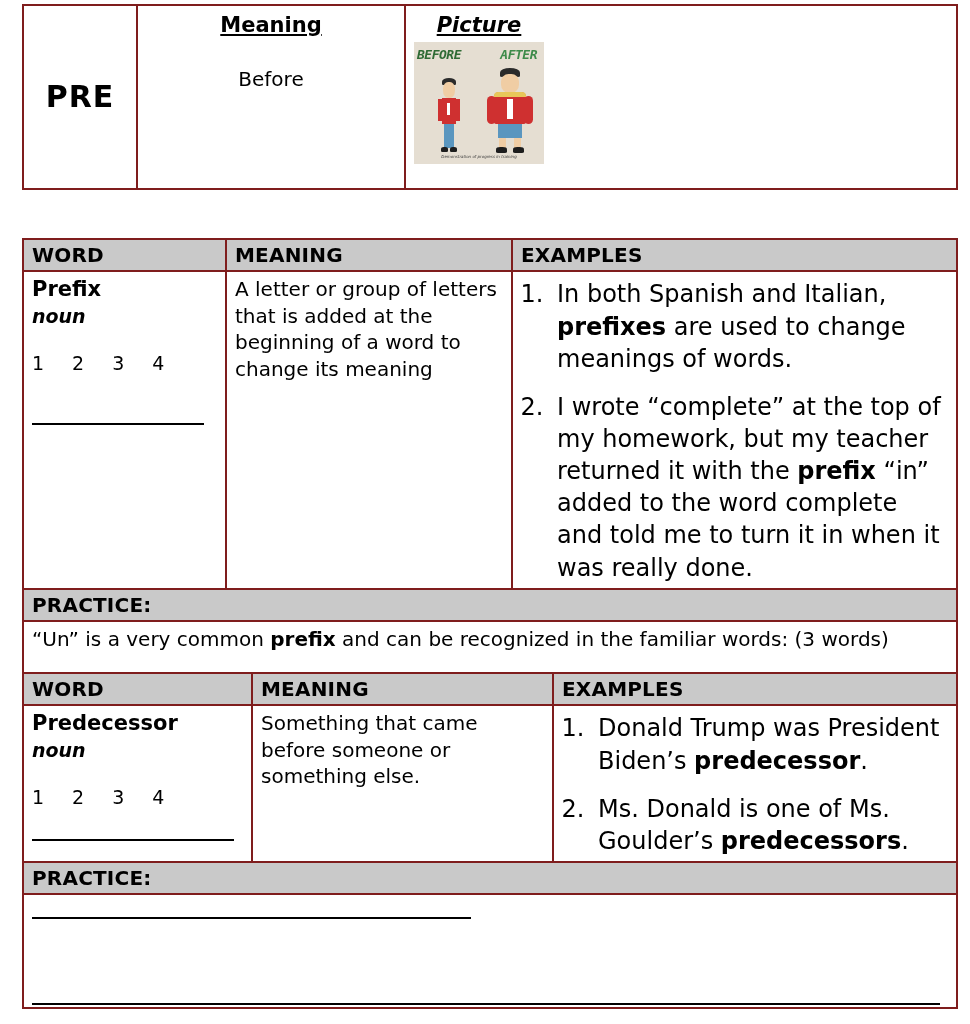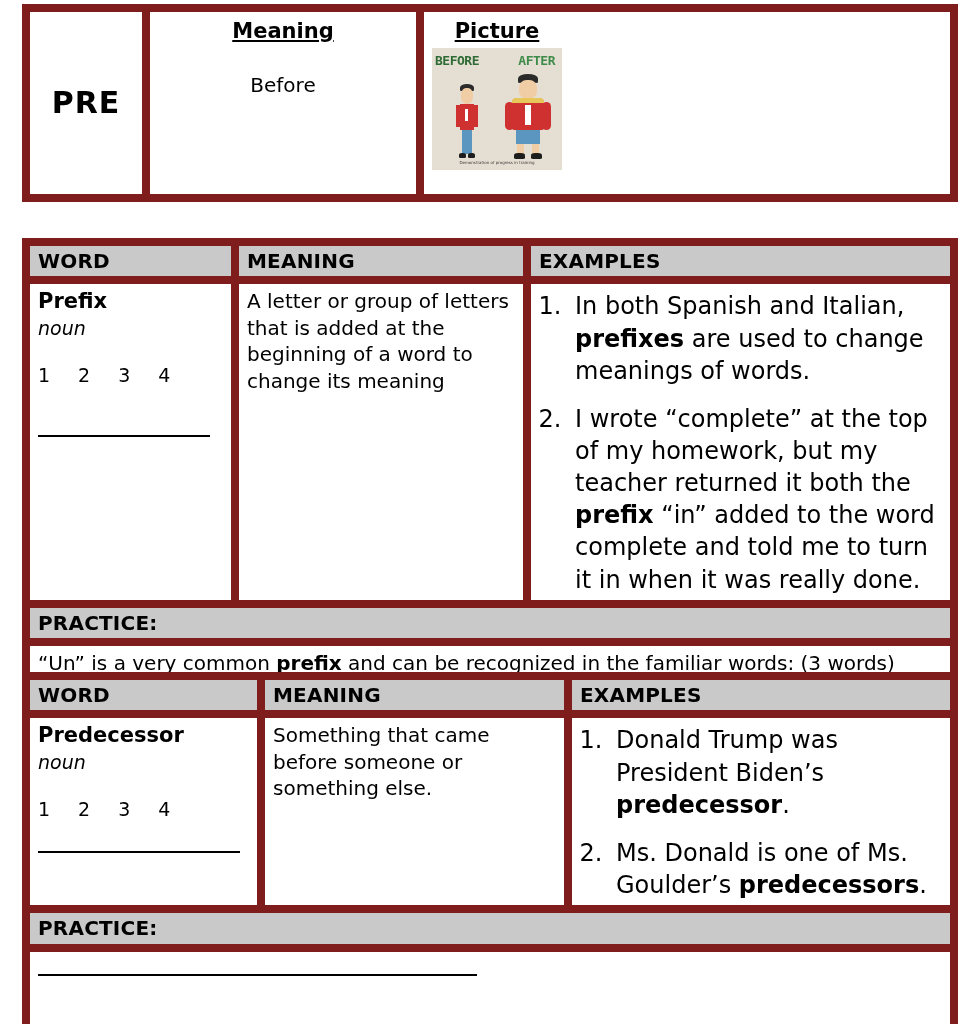--- a/index.html
+++ b/index.html
@@ -25,21 +25,21 @@
   }
 
   
   .tbl {
     position: absolute;
     border-collapse: collapse;
     table-layout: fixed;
     background: #fff;
   }
   .tbl td {
-    border: 8px solid #7f1d1d;
+    border: 2px solid #7f1d1d;
     vertical-align: top;
     padding: 4px 8px;
     font-size: 20px;
     line-height: 1.32;
   }
   .hdr {
     background: #c9c9c9;
     font-weight: bold;
     letter-spacing: .2px;
     padding-top: 2px !important;
@@ -54,21 +54,21 @@
     text-align: center;
     vertical-align: middle !important;
   }
   .pre-word {
     font-size: 30px;
     font-weight: bold;
     letter-spacing: 1px;
     text-align: right;
   }
   .cell-meaning { width: 266px; text-align: center; }
-  .cell-picture { text-align: left; }
+  .cell-picture { text-align: left; font-style: italic; }
   .col-title {
     font-size: 21px;
     font-weight: bold;
     text-decoration: underline;
     display: block;
     margin-top: 6px;
   }
   .meaning-val {
     display: block;
     font-size: 20px;
@@ -161,21 +161,21 @@
   #card1 { left: 22px; top: 238px; width: 936px; }
   #card1 .c-word { width: 185px; }
   #card1 .c-meaning { width: 268px; }
 
   
   #card2 { left: 22px; top: 672px; width: 936px; }
   #card2 .c-word { width: 211px; }
   #card2 .c-meaning { width: 283px; }
 
   .word-term { font-weight: bold; font-size: 21px; }
-  .word-pos { font-style: italic; font-size: 19px; }
+  .word-pos { font-style: italic; font-size: 19px; font-weight: bold; }
   .word-scale {
     margin-top: 22px;
     font-size: 19px;
     letter-spacing: 0;
   }
   .word-scale b { font-weight: normal; margin-right: 28px; }
   .word-blank {
     border-bottom: 2px solid #000;
     height: 1px;
     margin-top: 46px;
@@ -293,21 +293,21 @@
           <b>1</b><b>2</b><b>3</b><b>4</b>
         </div>
         <div class="word-blank"></div>
       </td>
       <td>
         <div class="meaning-text">A letter or group of letters that is added at the beginning of a word to change its meaning</div>
       </td>
       <td>
         <ol class="examples">
           <li><span><span>In both Spanish and Italian, </span><b>prefixes</b><span> are used to change meanings of words.</span></span></li>
-          <li><span><span>I wrote “complete” at the top of my homework, but my teacher returned it both the </span><b>prefix</b><span> “in” added to the word complete and told me to turn it in when it was really done.</span></span></li>
+          <li><span><span>I wrote “complete” at the top of my homework, but my teacher returned it with the </span><b>prefix</b><span> “in” added to the word complete and told me to turn it in when it was really done.</span></span></li>
         </ol>
       </td>
     </tr>
     <tr>
       <td class="hdr practice-hdr" colspan="3">PRACTICE:</td>
     </tr>
     <tr>
       <td class="practice-body" colspan="3">
         <span class="practice-text"><span>“Un” is a very common </span><b>prefix</b><span> and can be recognized in the familiar words: (3 words)</span></span>
         <div class="bottom-rule"></div>

